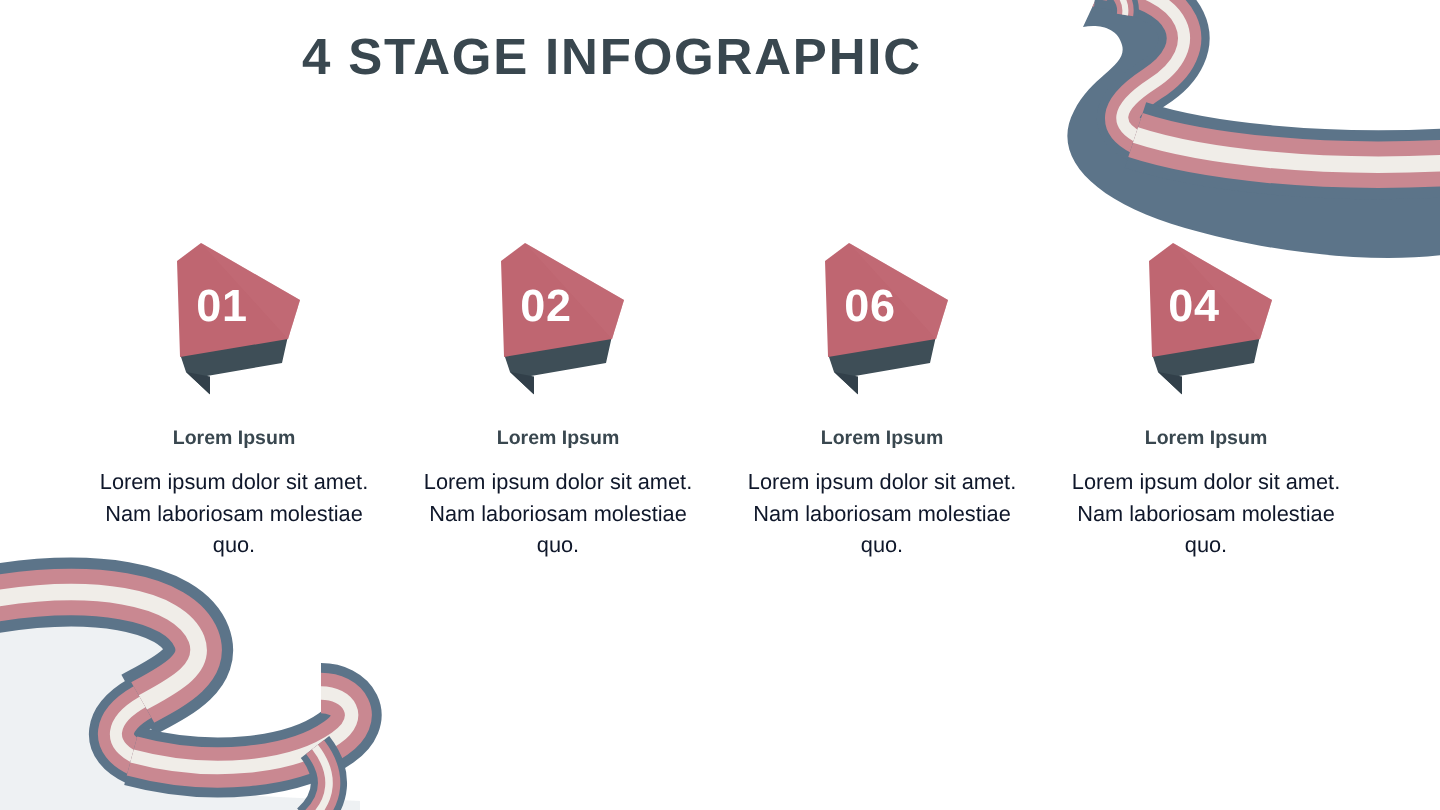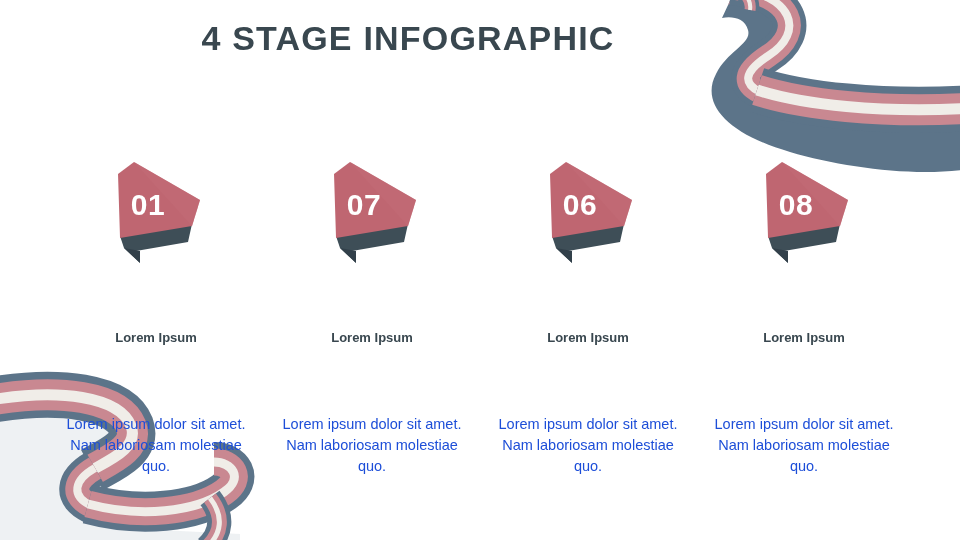--- a/index.html
+++ b/index.html
@@ -56,21 +56,20 @@
     display: flex;
     flex-direction: row;
     align-items: flex-start;
   }
 
   .stage {
     width: 216px;
     display: flex;
     flex-direction: column;
     align-items: center;
-    gap: 46px;
   }
 
   .marker {
     position: relative;
     width: 120px;
     height: 105px;
   }
   .marker svg {
     display: block;
     width: 120px;
@@ -92,24 +91,24 @@
   .stage-heading {
     margin-top: 18px;
     font-size: 13px;
     font-weight: bold;
     color: #39474F;
     text-align: center;
     line-height: 22px;
   }
 
   .stage-body {
-    margin-top: 19px;
+    margin-top: 9px;
     width: 200px;
     font-size: 14.5px;
-    color: #1d4ed8;
+    color: #0f172a;
     text-align: center;
     line-height: 21px;
   }
 </style>
 </head>
 <body>
 
 <div id="slide">
 
   <svg class="ribbon-layer" viewBox="0 0 960 540" xmlns="http://www.w3.org/2000/svg">
@@ -217,21 +216,21 @@
     </div>
 
     <div class="stage">
       <div class="marker">
         <svg viewBox="0 0 120 105" xmlns="http://www.w3.org/2000/svg">
           <path d="M24,78 L96,66 L92,84 L40,93 L44,105 L28,90 Z" fill="#3E4E57"></path>
           <path d="M28,90 L44,93 L44,105 Z" fill="#32404A"></path>
           <path d="M22,16 L38,4 L104,42 L96,68 L24,80 Z" fill="#BF6671"></path>
           <path d="M38,4 L104,42 L96,68 Z" fill="#C26C76" opacity="0.55"></path>
         </svg>
-        <div class="marker-number">07</div>
+        <div class="marker-number">02</div>
       </div>
       <div class="stage-heading">Lorem Ipsum</div>
       <div class="stage-body">Lorem ipsum dolor sit amet. Nam laboriosam molestiae quo.</div>
     </div>
 
     <div class="stage">
       <div class="marker">
         <svg viewBox="0 0 120 105" xmlns="http://www.w3.org/2000/svg">
           <path d="M24,78 L96,66 L92,84 L40,93 L44,105 L28,90 Z" fill="#3E4E57"></path>
           <path d="M28,90 L44,93 L44,105 Z" fill="#32404A"></path>
@@ -245,20 +244,20 @@
     </div>
 
     <div class="stage">
       <div class="marker">
         <svg viewBox="0 0 120 105" xmlns="http://www.w3.org/2000/svg">
           <path d="M24,78 L96,66 L92,84 L40,93 L44,105 L28,90 Z" fill="#3E4E57"></path>
           <path d="M28,90 L44,93 L44,105 Z" fill="#32404A"></path>
           <path d="M22,16 L38,4 L104,42 L96,68 L24,80 Z" fill="#BF6671"></path>
           <path d="M38,4 L104,42 L96,68 Z" fill="#C26C76" opacity="0.55"></path>
         </svg>
-        <div class="marker-number">08</div>
+        <div class="marker-number">04</div>
       </div>
       <div class="stage-heading">Lorem Ipsum</div>
       <div class="stage-body">Lorem ipsum dolor sit amet. Nam laboriosam molestiae quo.</div>
     </div>
 
   </div>
 </div>
 
 </body></html>

